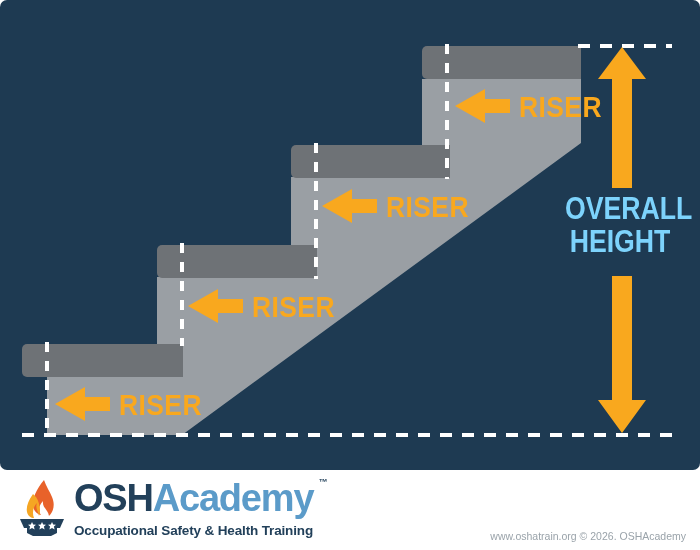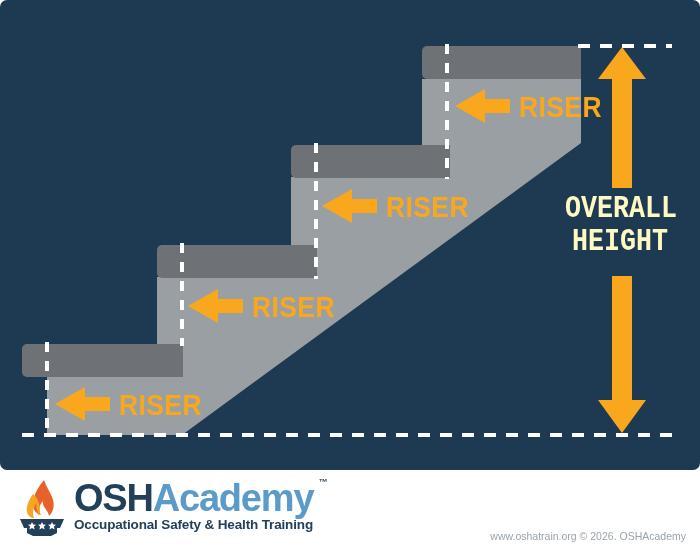--- a/index.html
+++ b/index.html
@@ -45,22 +45,22 @@
     transform-origin: left center;
     white-space: nowrap;
     user-select: none;
   }
   #overall-height-label {
     position: absolute;
     left: 556px;
     top: 192px;
     width: 128px;
     text-align: center;
-    color: #fef9c3;
-    font-family: Liberation Mono, monospace;
+    color: #7dd3fc;
+    font-family: Liberation Sans, sans-serif;
     font-weight: bold;
     font-size: 31px;
     line-height: 1.08;
     letter-spacing: 0px;
     white-space: nowrap;
   }
   #overall-height-label span {
     display: block;
     transform: scaleX(0.86);
   }
@@ -110,21 +110,21 @@
     font-weight: bold;
     color: #22405A;
     font-family: "Liberation Sans", sans-serif;
   }
   #tagline {
     font-family: "Liberation Sans Narrow", "Liberation Sans", sans-serif;
     font-weight: bold;
     font-size: 13.5px;
     color: #22405A;
     letter-spacing: -0.15px;
-    margin-top: 1px;
+    margin-top: 7px;
     white-space: nowrap;
   }
   #copyright {
     position: absolute;
     right: 14px;
     top: 60px;
     font-family: "Liberation Sans", sans-serif;
     font-size: 10.5px;
     color: #9AA3AA;
     white-space: nowrap;

